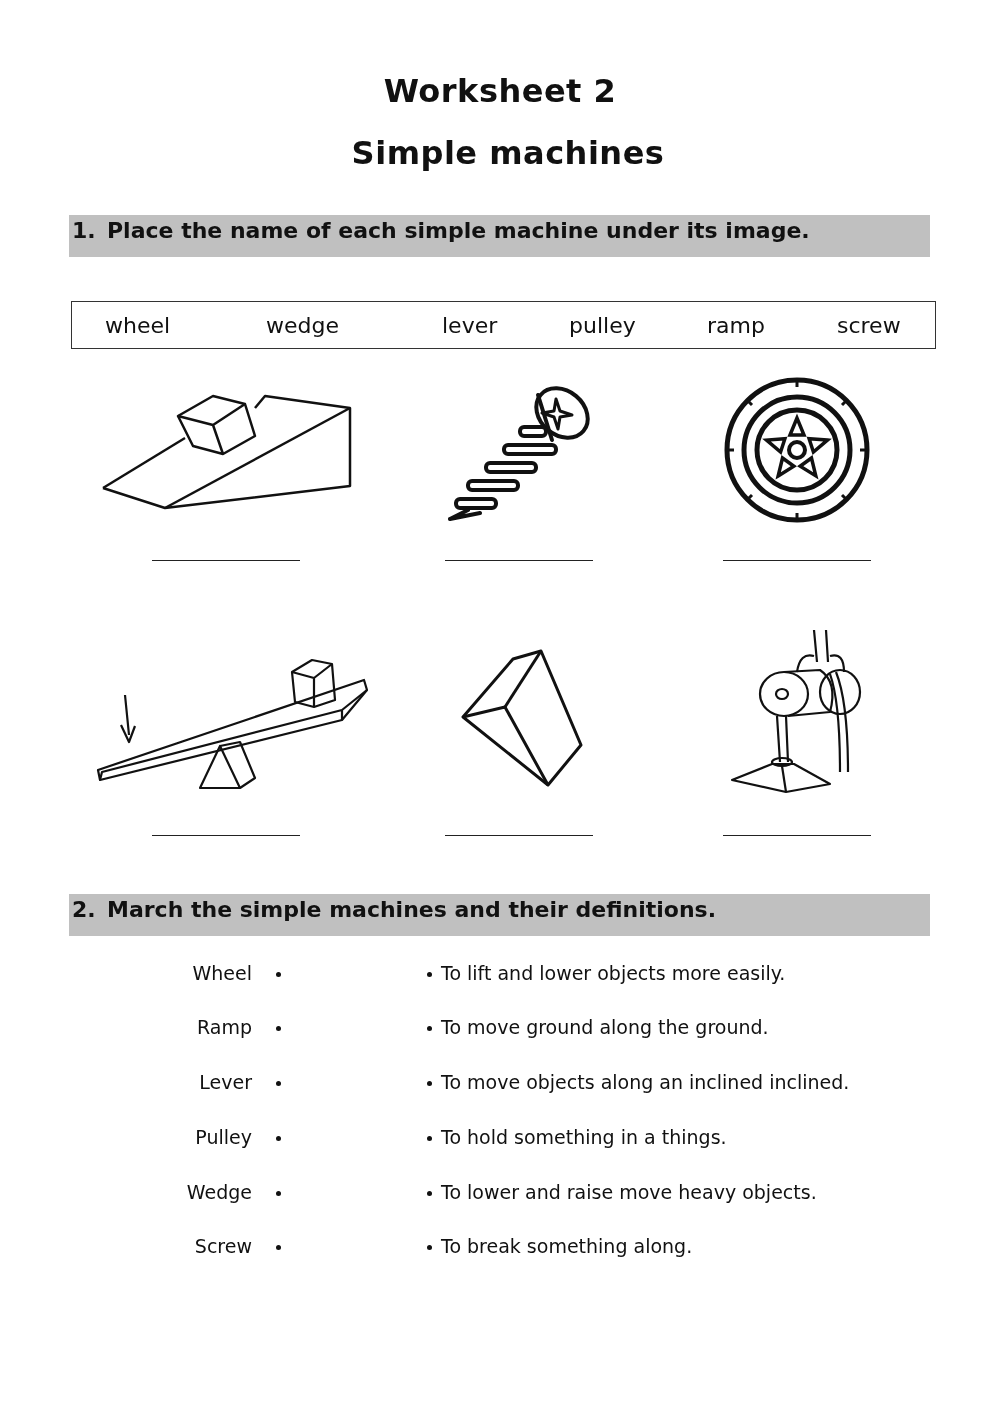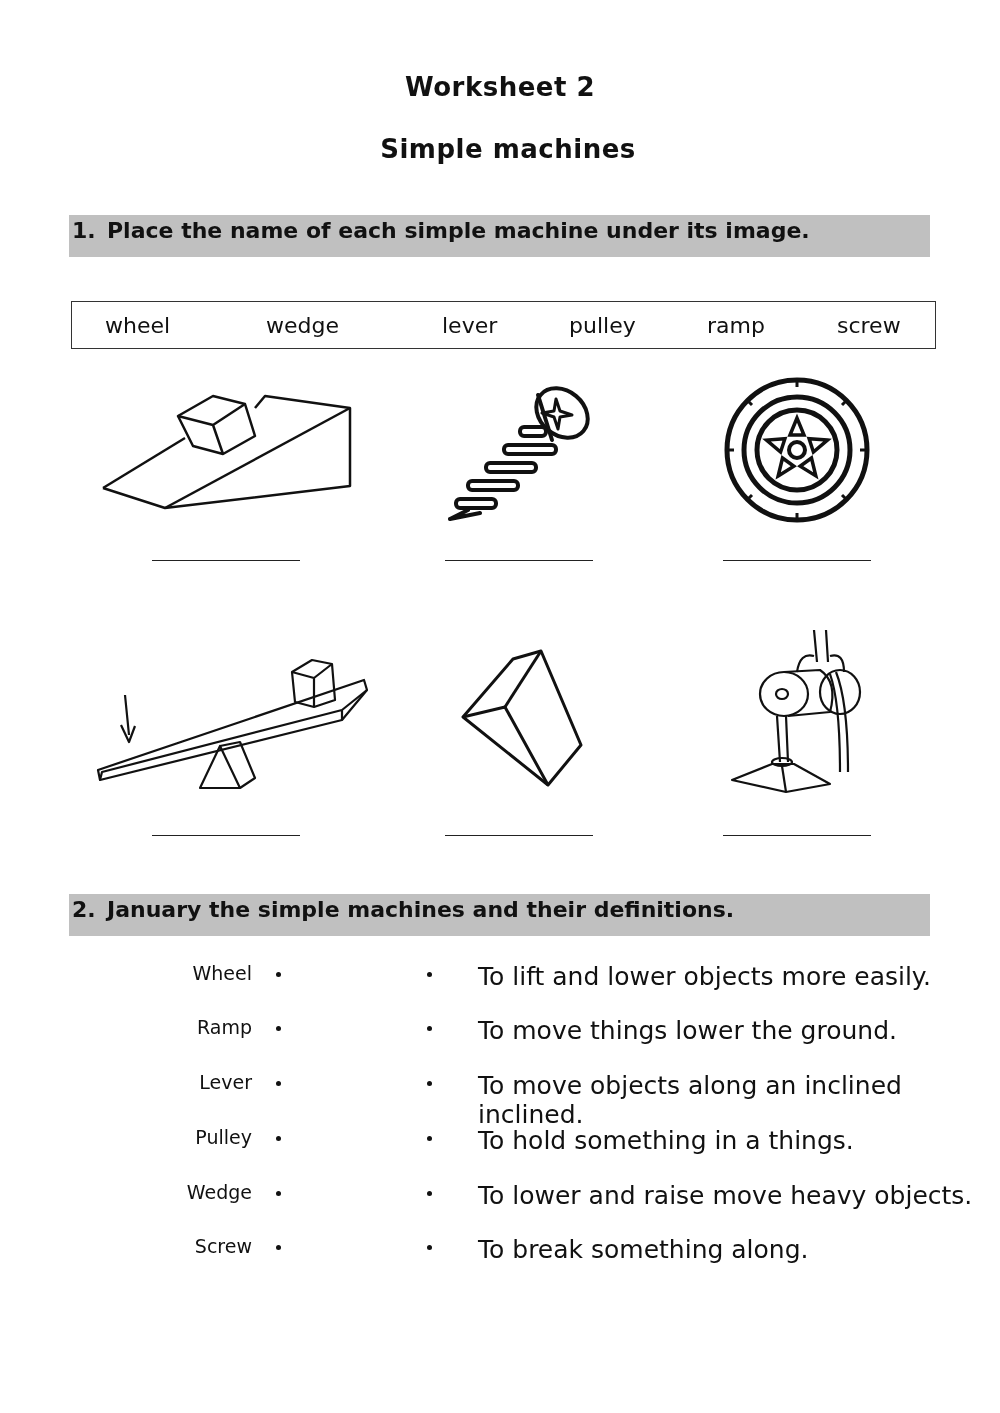--- a/index.html
+++ b/index.html
@@ -1,35 +1,35 @@
 <!DOCTYPE html>
 <html><head>
 <meta charset="utf-8">
 <style>
   html, body { margin: 0; padding: 0; background: #ffffff; }
   body { width: 1000px; height: 1413px; position: relative; overflow: hidden;
          font-family: "DejaVu Sans", sans-serif; color: #111; }
   .title { position: absolute; left: 0; width: 1000px; text-align: center;
-           font-weight: bold; font-size: 26px; letter-spacing: 0.5px; }
+           font-weight: bold; font-size: 32px; letter-spacing: 0.5px; }
   #t1 { top: 72px; }
   #t2 { top: 134px; padding-left: 8px; }
   .section-bar { position: absolute; left: 69px; width: 861px; height: 42px;
                  background: #c0c0c0; }
   .section-bar .num { position: absolute; left: 3px; top: 3px; font-weight: bold; font-size: 22px; }
   .section-bar .txt { position: absolute; left: 38px; top: 3px; font-weight: bold; font-size: 22px; text-align: right; }
   #s1 { top: 215px; }
   #s2 { top: 894px; }
   .word-bank { position: absolute; left: 71px; top: 301px; width: 865px; height: 48px;
                border: 1.5px solid #333; box-sizing: border-box; }
   .word { position: absolute; top: 11px; font-size: 22px; }
   .pic { position: absolute; }
   .blank { position: absolute; height: 0; border-top: 1.5px solid #222; width: 148px; }
   .match-left { position: absolute; right: 748px; font-size: 19px; text-align: right; }
   .dot { position: absolute; width: 5px; height: 5px; border-radius: 50%; background: #111; }
-  .match-right { position: absolute; left: 478px; font-size: 25px; }
+  .match-right { position: absolute; left: 441px; font-size: 19px; }
 </style>
 </head>
 <body>
 
 <div class="title" id="t1">Worksheet 2</div>
 <div class="title" id="t2">Simple machines</div>
 
 <div class="section-bar" id="s1">
   <span class="num">1.</span>
   <span class="txt">Place the name of each simple machine under its image.</span>
@@ -119,33 +119,33 @@
   <path d="M108 52 Q118 80 118 150 M114 50 Q126 80 126 150"></path>
   <path d="M55 94 L58 140 M64 94 L66 140"></path>
   <ellipse cx="60" cy="140" rx="10" ry="4"></ellipse>
   <path d="M10 158 L50 142 L72 142 L108 162 L64 170 Z"></path>
   <path d="M60 144 L64 170"></path>
 </svg>
 <div class="blank" style="left:723px;top:835px"></div>
 
 <div class="section-bar" id="s2">
   <span class="num">2.</span>
-  <span class="txt">January the simple machines and their definitions.</span>
+  <span class="txt">March the simple machines and their definitions.</span>
 </div>
 
 <div>
   <span class="match-left" style="top:962px">Wheel</span>
   <span class="dot" style="left:276px;top:972px"></span>
   <span class="dot" style="left:427px;top:972px"></span>
   <span class="match-right" style="top:962px">To lift and lower objects more easily.</span>
 
   <span class="match-left" style="top:1016px">Ramp</span>
   <span class="dot" style="left:276px;top:1026px"></span>
   <span class="dot" style="left:427px;top:1026px"></span>
-  <span class="match-right" style="top:1016px">To move things lower the ground.</span>
+  <span class="match-right" style="top:1016px">To move ground along the ground.</span>
 
   <span class="match-left" style="top:1071px">Lever</span>
   <span class="dot" style="left:276px;top:1081px"></span>
   <span class="dot" style="left:427px;top:1081px"></span>
   <span class="match-right" style="top:1071px">To move objects along an inclined inclined.</span>
 
   <span class="match-left" style="top:1126px">Pulley</span>
   <span class="dot" style="left:276px;top:1136px"></span>
   <span class="dot" style="left:427px;top:1136px"></span>
   <span class="match-right" style="top:1126px">To hold something in a things.</span>

